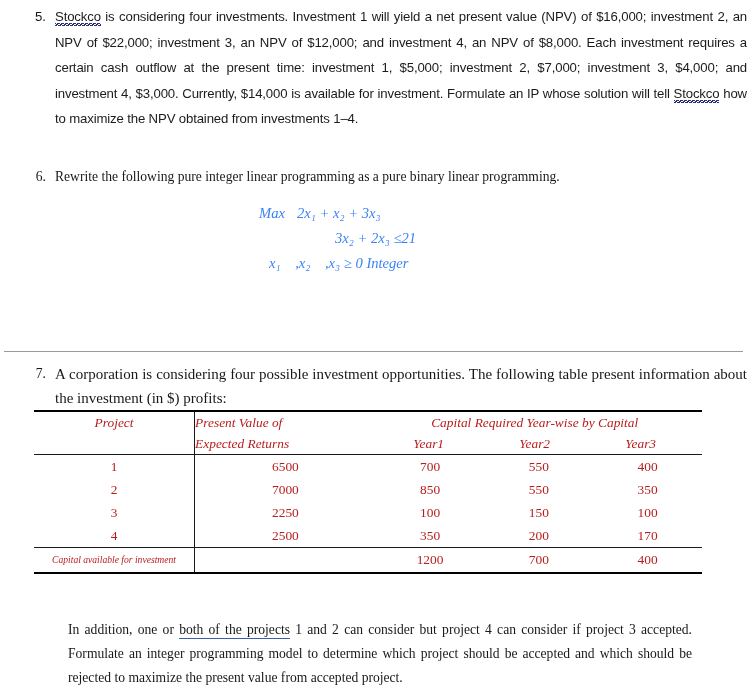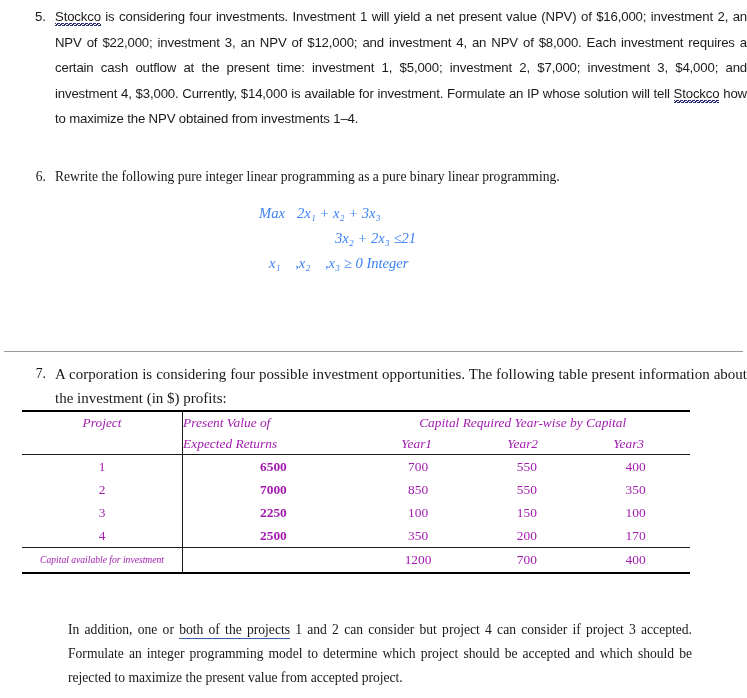--- a/index.html
+++ b/index.html
@@ -53,40 +53,40 @@
   .sep{position:absolute;left:4px;top:351px;width:739px;height:1px;background:#9a9a9a;}
 
   
   .q7{position:absolute;left:0;top:362px;width:747px;}
   .q7 .q-num{width:46px;font-size:13.6px;line-height:24px;padding-right:9px;}
   .q7 .q-body{font-size:15px;line-height:24px;width:647px;text-align:justify;}
   .q7 .q-body p{margin:0;}
 
   
   table.data{
-    position:absolute;left:22px;top:410px;width:668px;
+    position:absolute;left:34px;top:410px;width:668px;
     border-collapse:collapse;
     font-size:13.4px;
-    color:#a21caf;
+    color:#b91c1c;
   }
   table.data td,table.data th{padding:0;font-weight:normal;}
   .tbl-top{border-top:2.4px solid #000;}
   .tbl-head td{
     font-style:italic;
     padding-top:4px;
     vertical-align:top;
     line-height:21px;
   }
   .vline{border-right:1.1px solid #1a1a1a;}
   .hd-project{width:156px;text-align:center;}
   .hd-pv{width:176px;padding-left:24px;}
   .hd-cap{text-align:left;}
   .row-sep td{border-top:1.1px solid #1a1a1a;}
   .body-row td{height:23px;text-align:center;line-height:23px;}
-  .body-row td.pv{padding-left:0;font-weight:bold;}
+  .body-row td.pv{padding-left:0;}
   .cap-label{
     font-style:italic;font-size:9.6px;text-align:center;line-height:22px;
   }
   .tbl-bottom td{border-bottom:2.4px solid #000;}
   .colY{width:106px;text-align:center;}
   .yearhead{display:flex;}
   .yearhead span{width:106px;text-align:center;}
   .caprow td{height:24px;text-align:center;line-height:24px;}
 
   

